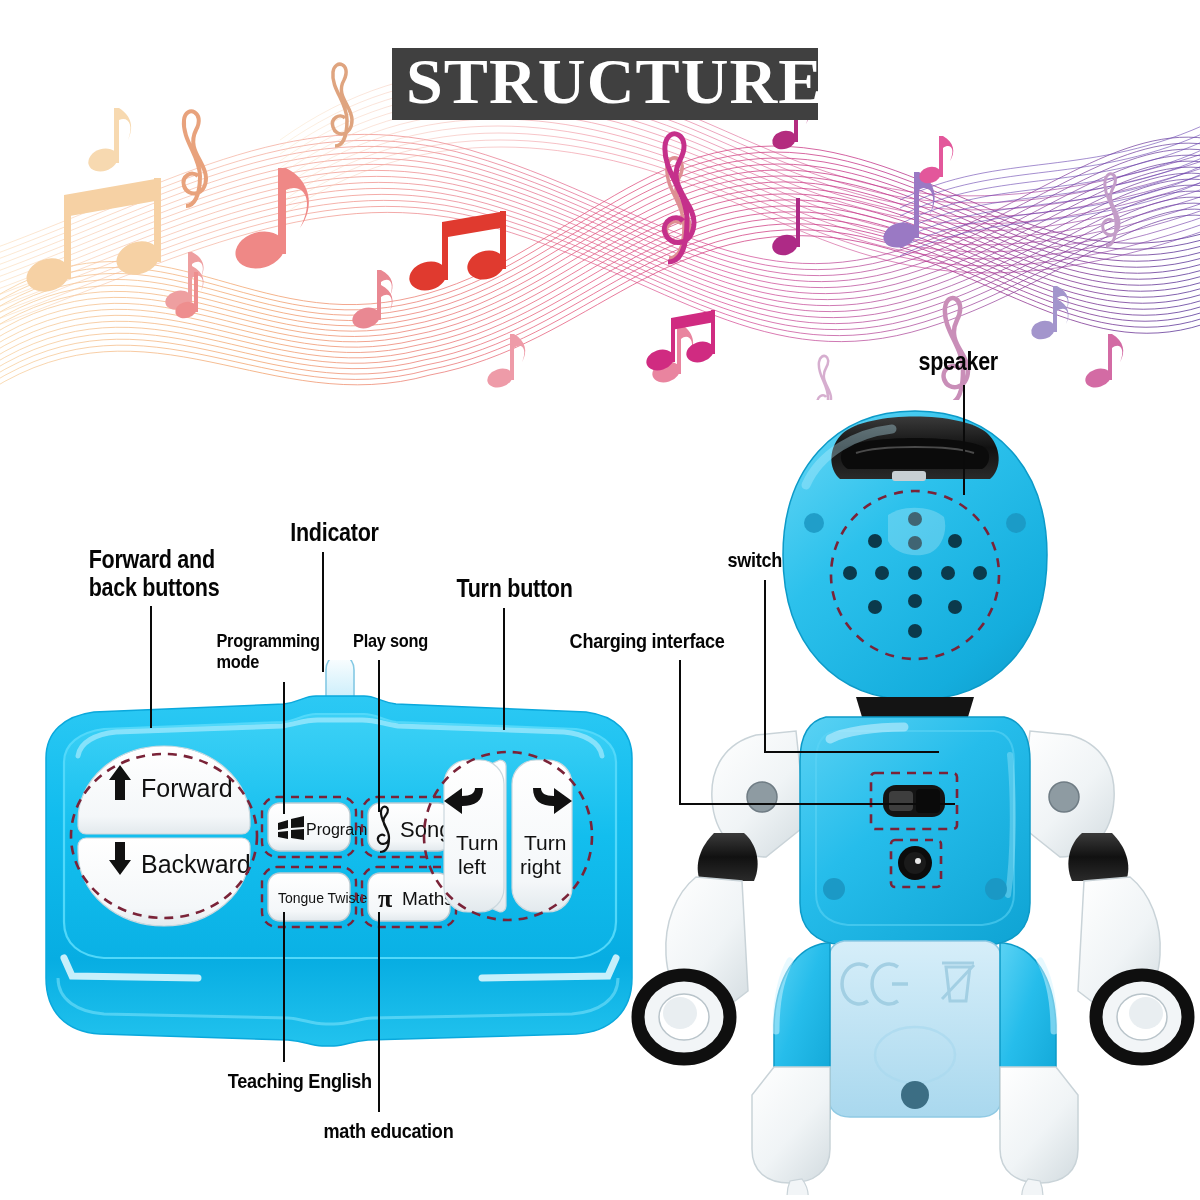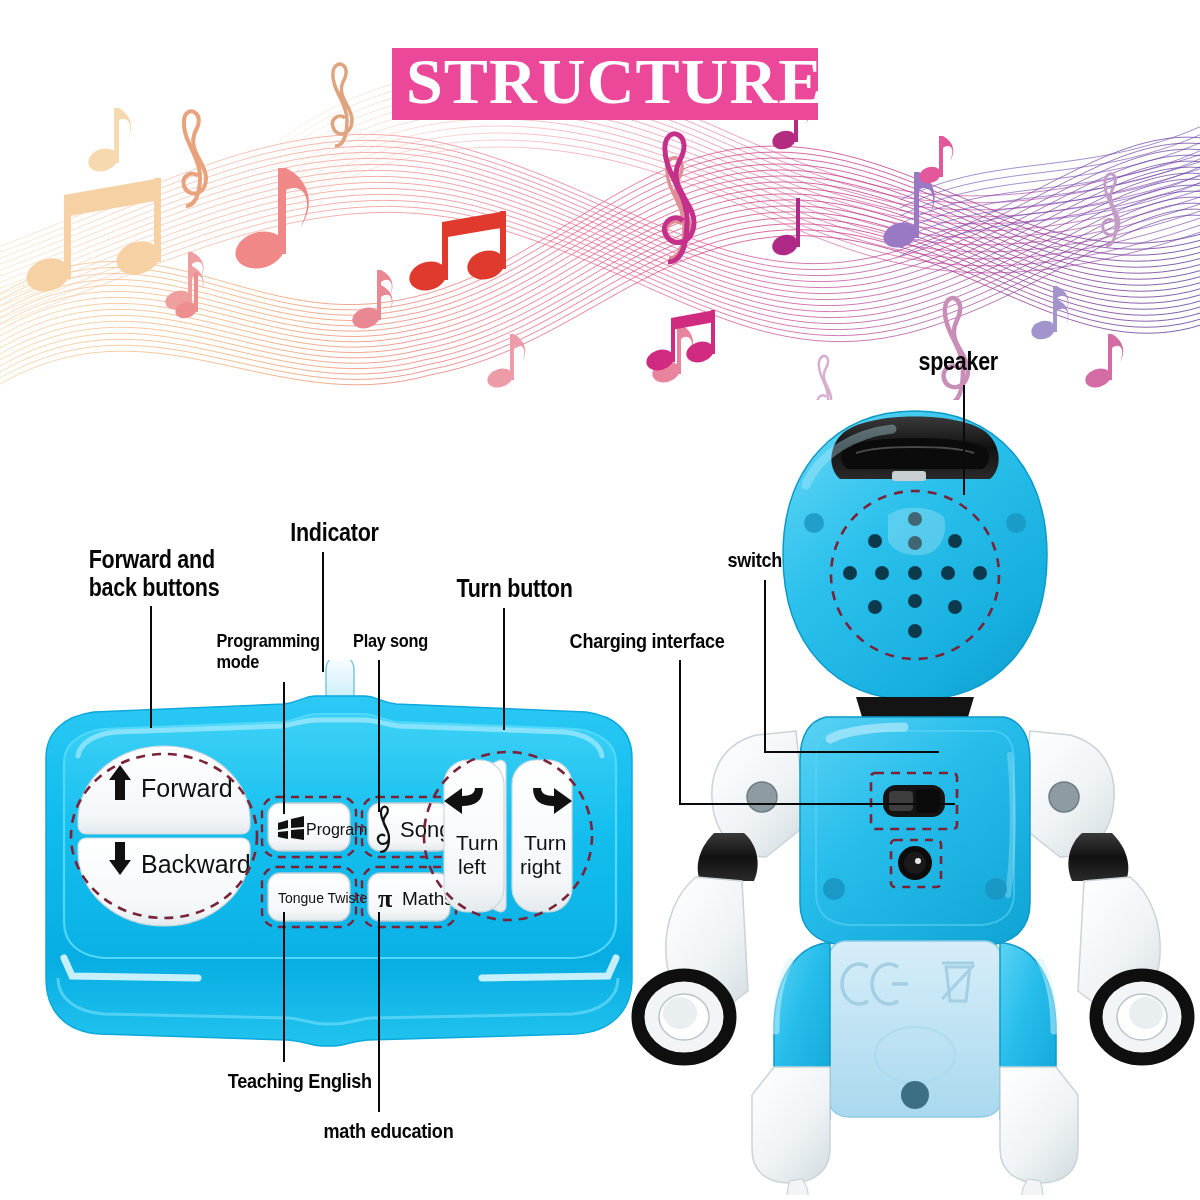--- a/index.html
+++ b/index.html
@@ -9,21 +9,21 @@
     background: #ffffff;
     position: relative;
     overflow: hidden;
   }
   #stage { position: absolute; left: 0; top: 0; width: 1200px; height: 1200px; }
 
   
   .title-banner {
     position: absolute;
     left: 392px; top: 48px;
-    background: #ec4899;
+    background: #404040;
     padding: 3px 14px 6px 14px;
     z-index: 40;
   }
   .title-banner span {
     font-family: "Liberation Serif", "DejaVu Serif", serif;
     color: #ffffff;
     font-size: 63px;
     line-height: 1;
     font-weight: 700;
     letter-spacing: 1px;

